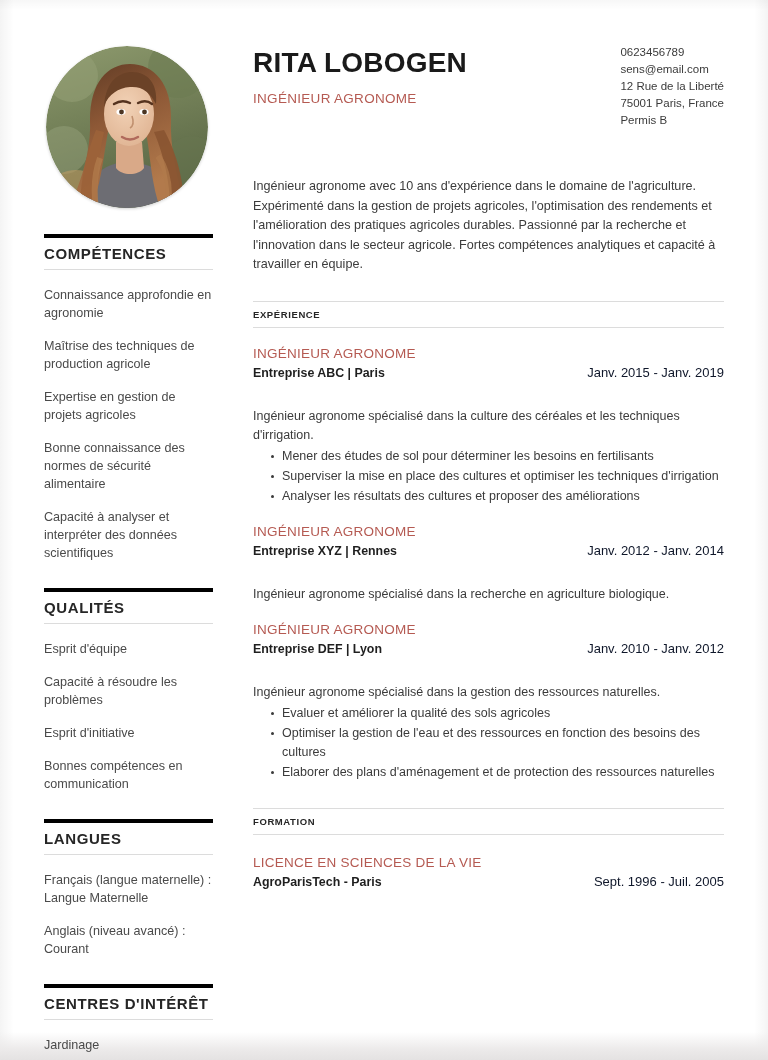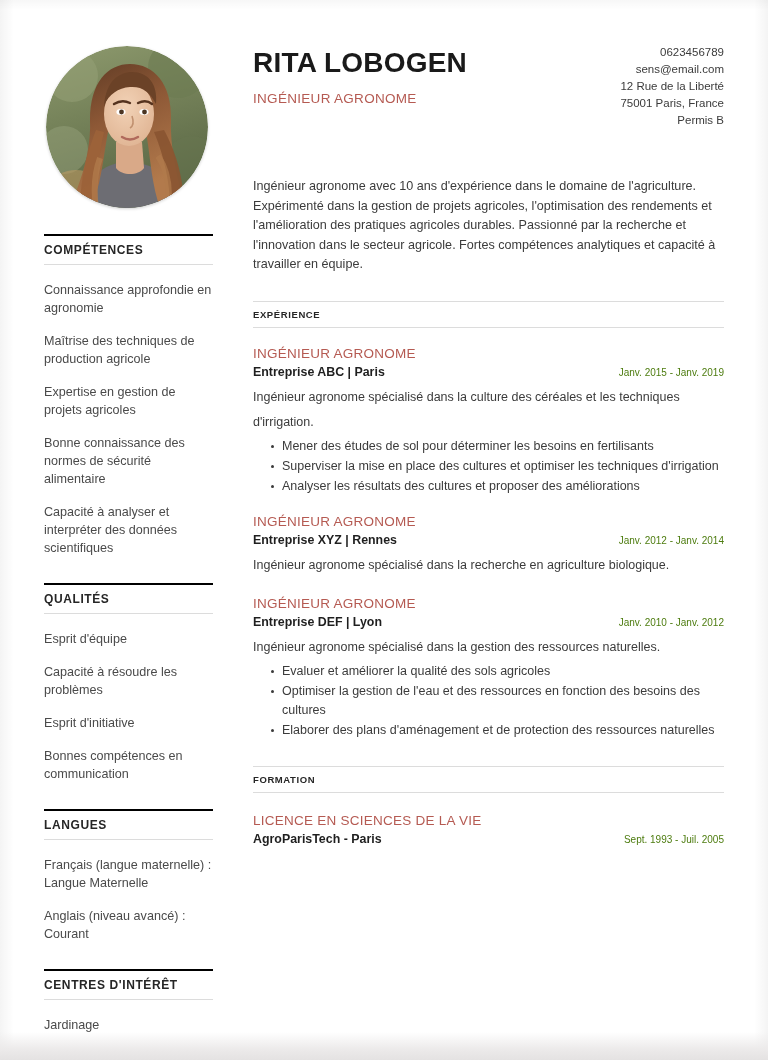--- a/index.html
+++ b/index.html
@@ -56,27 +56,27 @@
     margin: 8px 0 0 2px;
     border-radius: 50%;
     overflow: hidden;
     position: relative;
     box-shadow: 0 1px 3px rgba(0,0,0,0.18);
   }
   .photo-svg { display: block; width: 100%; height: 100%; }
 
   .side-section { margin-top: 26px; }
   .side-head {
-    font-size: 12px;
+    font-size: 15px;
     font-weight: bold;
     letter-spacing: 0.6px;
     color: #262626;
     text-transform: uppercase;
     padding: 7px 0 7px 0;
-    border-top: 2px solid #000000;
+    border-top: 4px solid #000000;
     border-bottom: 1px solid #dcdcdc;
   }
   .side-list { margin: 0; padding: 0; list-style: none; }
   .side-list li {
     font-size: 12.6px;
     line-height: 18px;
     color: #4a4a4a;
     margin-top: 15px;
   }
   .side-list li:first-child { margin-top: 16px; }
@@ -101,21 +101,21 @@
     line-height: 1.1;
   }
   .job-title {
     font-size: 13.5px;
     letter-spacing: 0.3px;
     color: #b55a52;
     margin-top: 12px;
     text-transform: uppercase;
   }
   .contact {
-    text-align: right;
+    text-align: left;
     font-size: 11.5px;
     line-height: 17px;
     color: #3b3b3b;
     padding-top: 6px;
     white-space: nowrap;
   }
 
   .summary {
     font-size: 12.6px;
     line-height: 19.5px;
@@ -148,29 +148,29 @@
     justify-content: space-between;
     margin-top: 4px;
     gap: 12px;
   }
   .entry-org {
     font-size: 12.4px;
     font-weight: bold;
     color: #1f1f1f;
   }
   .entry-date {
-    font-size: 10px;
-    color: #4d7c0f;
+    font-size: 13px;
+    color: #0f172a;
     white-space: nowrap;
   }
   .entry-desc {
     font-size: 12.5px;
-    line-height: 25px;
+    line-height: 19px;
     color: #3b3b3b;
-    margin-top: 6px;
+    margin-top: 27px;
   }
   .bullets {
     margin: 2px 0 0 0;
     padding-left: 18px;
     list-style: none;
   }
   .bullets li {
     font-size: 12.5px;
     line-height: 19px;
     color: #3b3b3b;
@@ -354,20 +354,20 @@
       </section>
 
       <section class="main-section">
         <div class="sec-head">FORMATION</div>
 
 
         <div class="edu-entry">
           <div class="entry-title">LICENCE EN SCIENCES DE LA VIE</div>
           <div class="entry-row">
             <span class="entry-org">AgroParisTech - Paris</span>
-            <span class="entry-date">Sept. 1993 - Juil. 2005</span>
+            <span class="entry-date">Sept. 1996 - Juil. 2005</span>
           </div>
         </div>
       </section>
 
     </main>
   </div>
 </div>
 
 </body></html>

